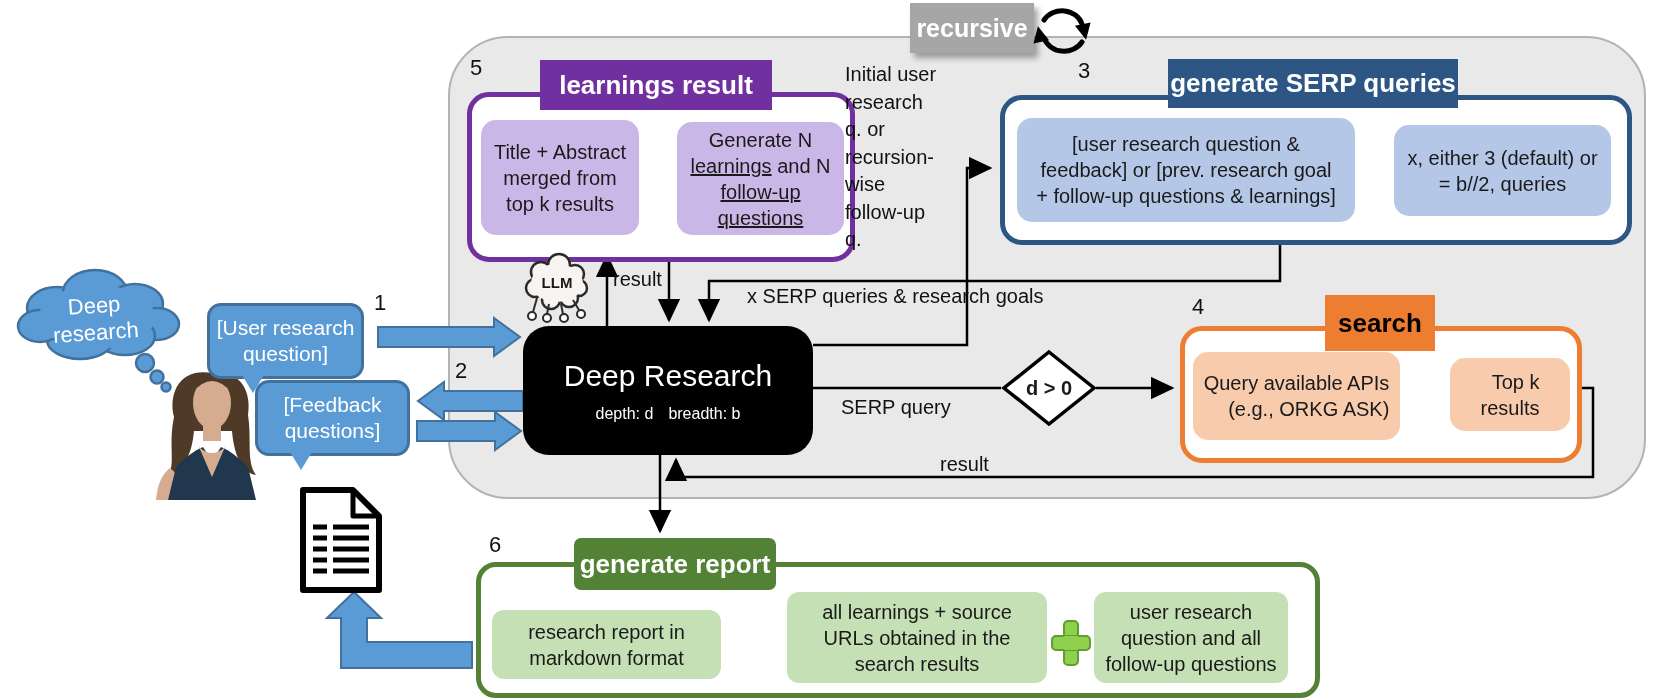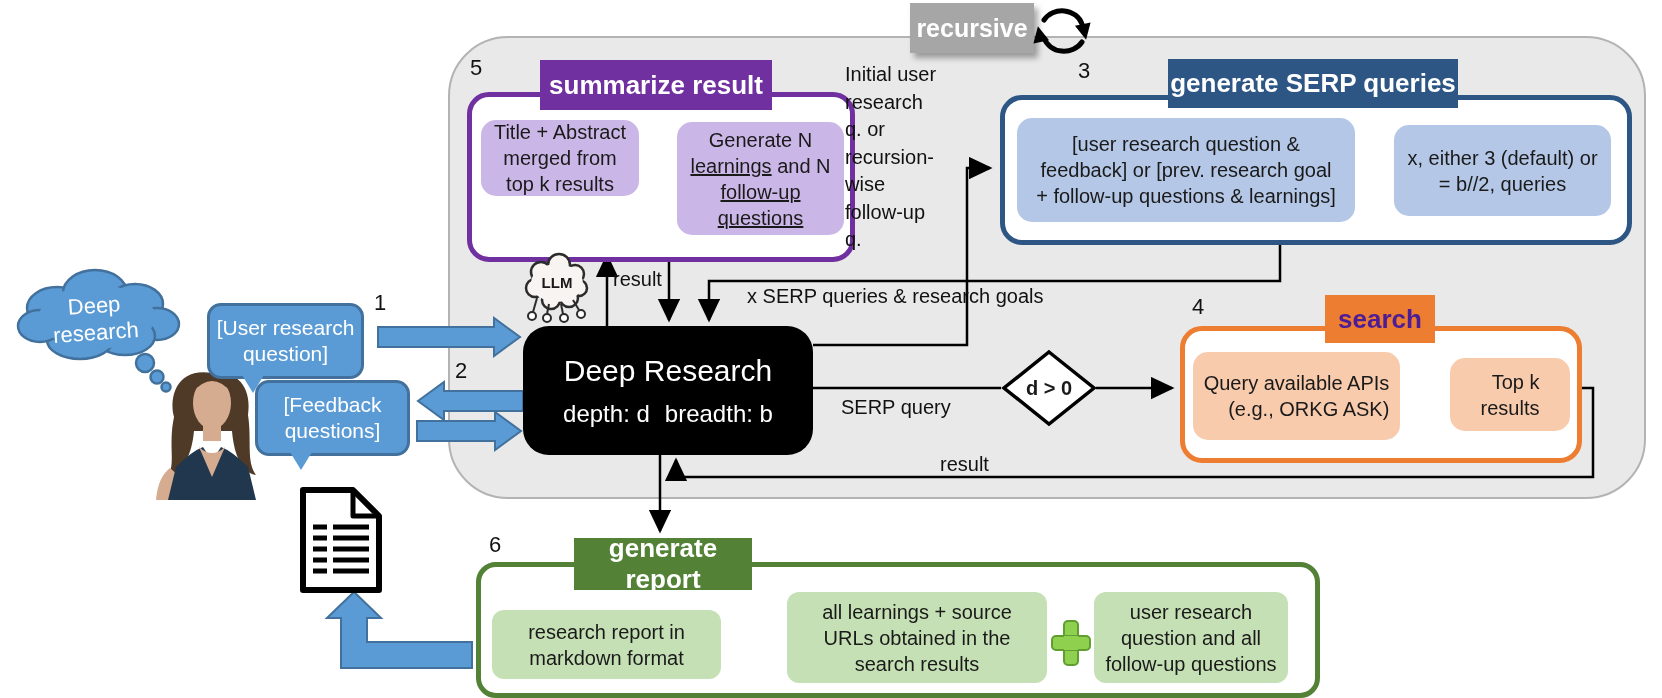--- a/index.html
+++ b/index.html
@@ -16,37 +16,37 @@
              font-weight:bold;font-size:25px;box-shadow:4px 5px 6px rgba(0,0,0,.35);}
   
   .module{background:#fff;border-radius:22px;}
   .m-purple{left:467px;top:92px;width:378px;height:160px;border:5px solid #7030a0;}
   .m-blue{left:1000px;top:95px;width:622px;height:140px;border:5px solid #2d5685;}
   .m-orange{left:1180px;top:326px;width:392px;height:127px;border:5px solid #ed7d31;}
   .m-green{left:476px;top:562px;width:834px;height:126px;border:5px solid #538135;border-radius:20px;}
   .hdr{font-weight:bold;font-size:26px;color:#fff;}
   .h-purple{left:540px;top:60px;width:232px;height:50px;background:#7030a0;}
   .h-blue{left:1168px;top:59px;width:290px;height:49px;background:#2d5685;}
-  .h-orange{left:1325px;top:295px;width:110px;height:48px;background:#ed7d31;color:#4c1d95;}
-  .h-green{left:574px;top:538px;width:178px;height:52px;background:#538135;}
+  .h-orange{left:1325px;top:295px;width:110px;height:56px;background:#ed7d31;color:#000000;}
+  .h-green{left:574px;top:538px;width:202px;height:52px;background:#538135;border-radius:7px;}
   
   .ib{border-radius:15px;font-size:20px;line-height:1.3;}
   .ib-purple{background:#cbb7e7;}
   .ib-blue{background:#b4c7e7;}
   .ib-orange{background:#f8cbad;text-align:right;}
   .ib-green{background:#c5e0b4;border-radius:12px;}
   .u{text-decoration:underline;}
   
   .step{font-size:22px;color:#111;}
   .lbl{font-size:20px;color:#111;}
   
   .core{left:523px;top:326px;width:290px;height:129px;background:#000;border-radius:26px;
         color:#fff;display:flex;flex-direction:column;align-items:center;justify-content:center;gap:12px;}
   .core-title{font-size:30px;}
-  .core-params{font-size:24px;display:flex;gap:15px;}
+  .core-params{font-size:16px;display:flex;gap:15px;}
   
   .bubble{background:#5b9bd5;border:3px solid #41719c;border-radius:14px;color:#fff;
           font-size:21px;line-height:1.25;}
   .bubble::after{content:"";position:absolute;bottom:-17px;left:32px;width:0;height:0;
           border-left:11px solid transparent;border-right:11px solid transparent;
           border-top:18px solid #5b9bd5;}
   .cloud-text{color:#fff;font-size:22px;line-height:1.25;transform:rotate(-4deg);}
 </style>
 </head>
 <body>
@@ -103,22 +103,22 @@
     <g stroke="#000" stroke-width="5" fill="none" stroke-linecap="round">
       <path d="M18,20 A21,19 0 0 1 56,24"></path>
       <path d="M56,42 A21,19 0 0 1 18,38"></path>
     </g>
     <polygon points="50,24 66,24 58,40" fill="#000" transform="rotate(-12 58 30)"></polygon>
     <polygon points="22,42 6,42 14,26" fill="#000" transform="rotate(-12 14 36)"></polygon>
   </svg>
 
   <div class="abs step" style="left:470px;top:55px">5</div>
   <div class="abs module m-purple"></div>
-  <div class="abs hdr h-purple center">summarize result</div>
-  <div class="abs ib ib-purple center wrap" style="left:481px;top:120px;width:158px;height:76px">Title + Abstract
+  <div class="abs hdr h-purple center">learnings result</div>
+  <div class="abs ib ib-purple center wrap" style="left:481px;top:120px;width:158px;height:115px">Title + Abstract
 merged from
 top k results</div>
   <div class="abs ib ib-purple center" style="left:677px;top:122px;width:155px;height:113px;padding:0 6px">
     <div><span>Generate N </span><span class="u">learnings</span><span> and N </span><span class="u">follow-up questions</span></div>
   </div>
 
   <div class="abs step" style="left:1078px;top:58px">3</div>
   <div class="abs module m-blue"></div>
   <div class="abs hdr h-blue center">generate SERP queries</div>
   <div class="abs ib ib-blue center wrap" style="left:1017px;top:118px;width:338px;height:104px">[user research question &amp;

